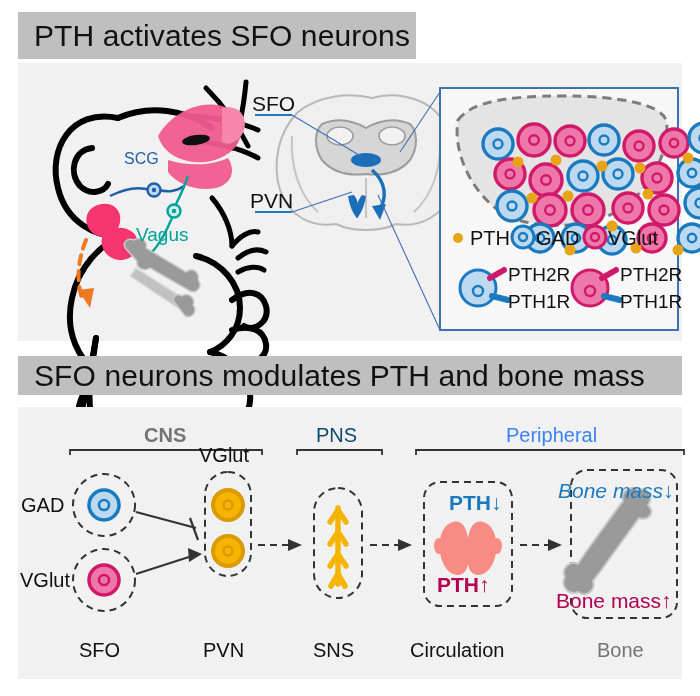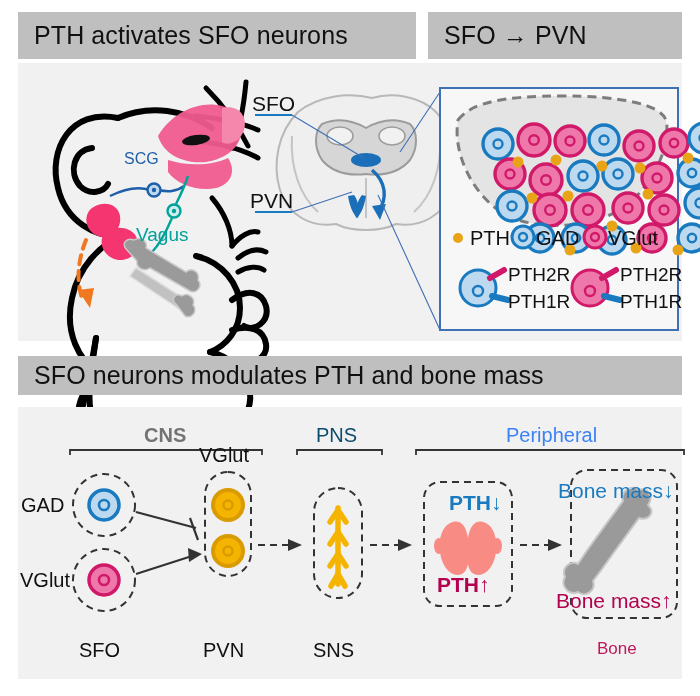--- a/index.html
+++ b/index.html
@@ -1,37 +1,34 @@
 <!DOCTYPE html>
 <html><head>
 <meta charset="utf-8">
 <style>
   html,body{margin:0;padding:0;background:#ffffff;}
   body{width:700px;height:696px;font-family:"Liberation Sans",sans-serif;overflow:hidden;}
   #fig{position:relative;width:700px;height:696px;background:#ffffff;}
 
   .panel{position:absolute;background:#f1f1f1;}
   .hdr{position:absolute;background:#bfbfbf;display:flex;align-items:center;}
-  .hdr span{font-size:25px;color:#111;letter-spacing:.1px;padding-left:16px;}
+  .hdr span{font-size:30px;color:#111;letter-spacing:.1px;padding-left:16px;}
 
   .lbl{position:absolute;white-space:nowrap;}
 
   svg{position:absolute;top:0;left:0;overflow:visible;}
   .nolabel{pointer-events:none;}
 </style>
 </head>
 <body>
 
 <div id="fig">
 
   <div class="hdr" style="left:18px;top:12px;width:398px;height:47px;">
     <span>PTH activates SFO neurons</span>
-  </div>
-  <div class="hdr" style="left:428px;top:12px;width:254px;height:47px;">
-    <span>SFO → PVN</span>
   </div>
 
   <div class="panel" style="left:18px;top:63px;width:664px;height:278px;"></div>
 
   <svg width="700" height="696" class="nolabel">
 
     <g fill="none" stroke="#000" stroke-width="6" stroke-linecap="round">
 
       <path d="M118,118 C70,108 48,150 58,188 C66,222 96,238 122,236"></path>
 
@@ -373,21 +370,22 @@
   <div class="lbl" style="left:316px;top:424px;font-size:20px;color:#0c4a6e;">PNS</div>
   <div class="lbl" style="left:506px;top:424px;font-size:20px;color:#3b82f6;">Peripheral</div>
 
   <div class="lbl" style="left:21px;top:494px;font-size:20px;color:#111;">GAD</div>
   <div class="lbl" style="left:20px;top:569px;font-size:20px;color:#111;">VGlut</div>
   <div class="lbl" style="left:199px;top:444px;font-size:20px;color:#111;">VGlut</div>
 
   <div class="lbl" style="left:449px;top:491px;font-size:21px;color:#1a7ac0;font-weight:bold;">PTH↓</div>
   <div class="lbl" style="left:437px;top:573px;font-size:21px;color:#b3004f;font-weight:bold;">PTH↑</div>
 
-  <div class="lbl" style="left:558px;top:479px;font-size:21px;color:#1a7ac0;">Bone mass↓</div>
+  <div class="lbl" style="left:558px;top:479px;font-size:21px;color:#1a7ac0;font-style:italic;">Bone mass↓</div>
   <div class="lbl" style="left:556px;top:589px;font-size:21px;color:#b3004f;">Bone mass↑</div>
 
   <div class="lbl" style="left:79px;top:639px;font-size:20px;color:#111;">SFO</div>
   <div class="lbl" style="left:203px;top:639px;font-size:20px;color:#111;">PVN</div>
   <div class="lbl" style="left:313px;top:639px;font-size:20px;color:#111;">SNS</div>
-  <div class="lbl" style="left:597px;top:639px;font-size:17px;color:#be185d;">Bone</div>
+  <div class="lbl" style="left:410px;top:639px;font-size:20px;color:#111;">Circulation</div>
+  <div class="lbl" style="left:597px;top:639px;font-size:20px;color:#737373;">Bone</div>
 
 </div>
 
 </body></html>

